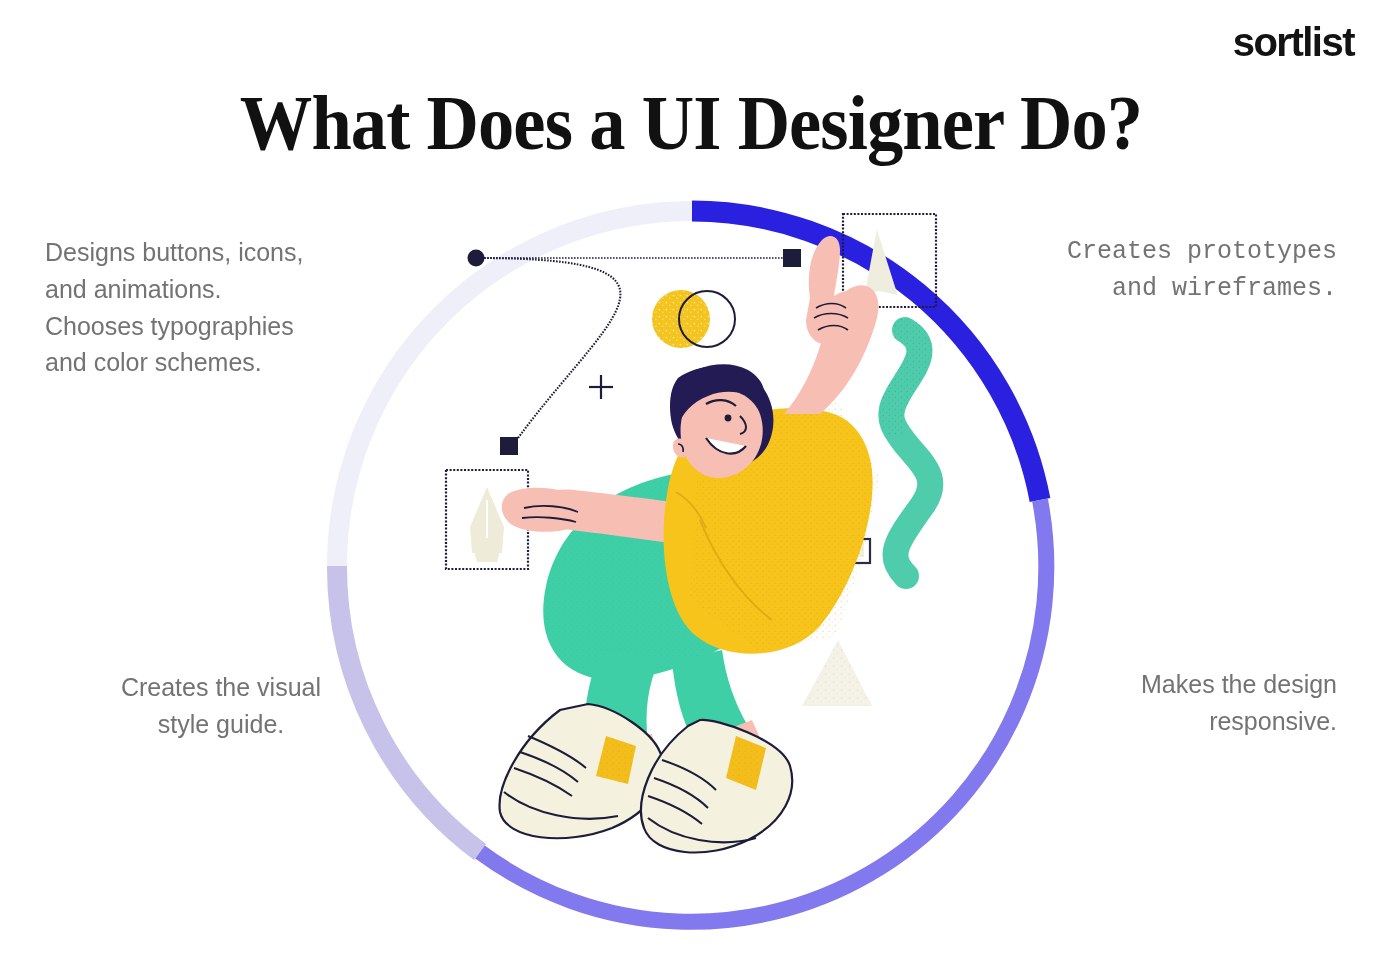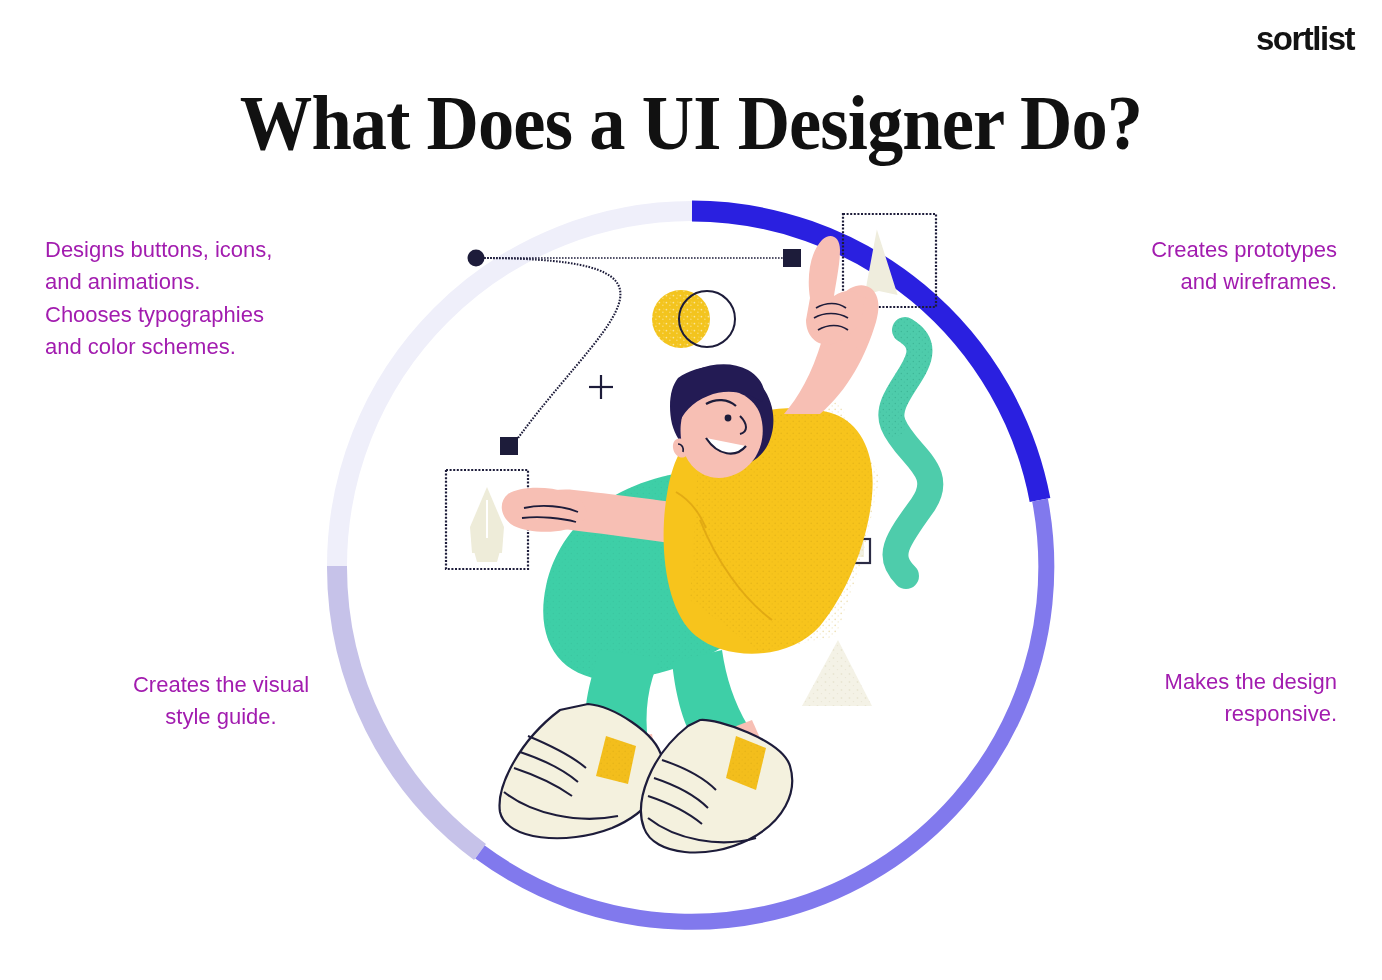--- a/index.html
+++ b/index.html
@@ -9,47 +9,47 @@
     font-family:"Liberation Sans", sans-serif;
     overflow:hidden;
     position:relative;
   }
   #stage{position:relative;width:1382px;height:980px;overflow:hidden;background:#fff;}
 
   
   .logo{
     position:absolute;right:28px;top:22px;
     font-family:"Liberation Sans", sans-serif;
-    font-size:33px;font-weight:700;letter-spacing:-1.5px;
+    font-size:40px;font-weight:700;letter-spacing:-1.5px;
     color:#131313;line-height:1;text-align:right;
   }
 
   
   .title{
     position:absolute;left:0;right:0;top:82px;
     text-align:center;
     font-family:"Liberation Serif", serif;
     font-size:78px;font-weight:700;
     letter-spacing:-1px;
     color:#111111;
     line-height:1.05;
     transform:scaleX(0.93);
   }
 
   
   .label{
     position:absolute;
     font-family:"Liberation Sans", sans-serif;
-    font-size:22px;
+    font-size:25px;
     line-height:1.47;
-    color:#a21caf;
+    color:#737373;
     white-space:pre-line;
   }
   .label.tl{left:45px;top:234px;text-align:left;width:400px;}
-  .label.tr{right:45px;top:234px;text-align:right;width:420px;}
+  .label.tr{right:45px;top:234px;text-align:right;width:420px;font-family:Liberation Mono, monospace;}
   .label.bl{left:41px;top:634px;text-align:center;width:360px;margin-top:35px;}
   .label.br{right:45px;top:634px;text-align:right;width:360px;margin-top:32px;}
 
   
   #art{position:absolute;left:0;top:0;width:1382px;height:980px;}
 </style>
 </head>
 <body>
 
 <div id="stage">

